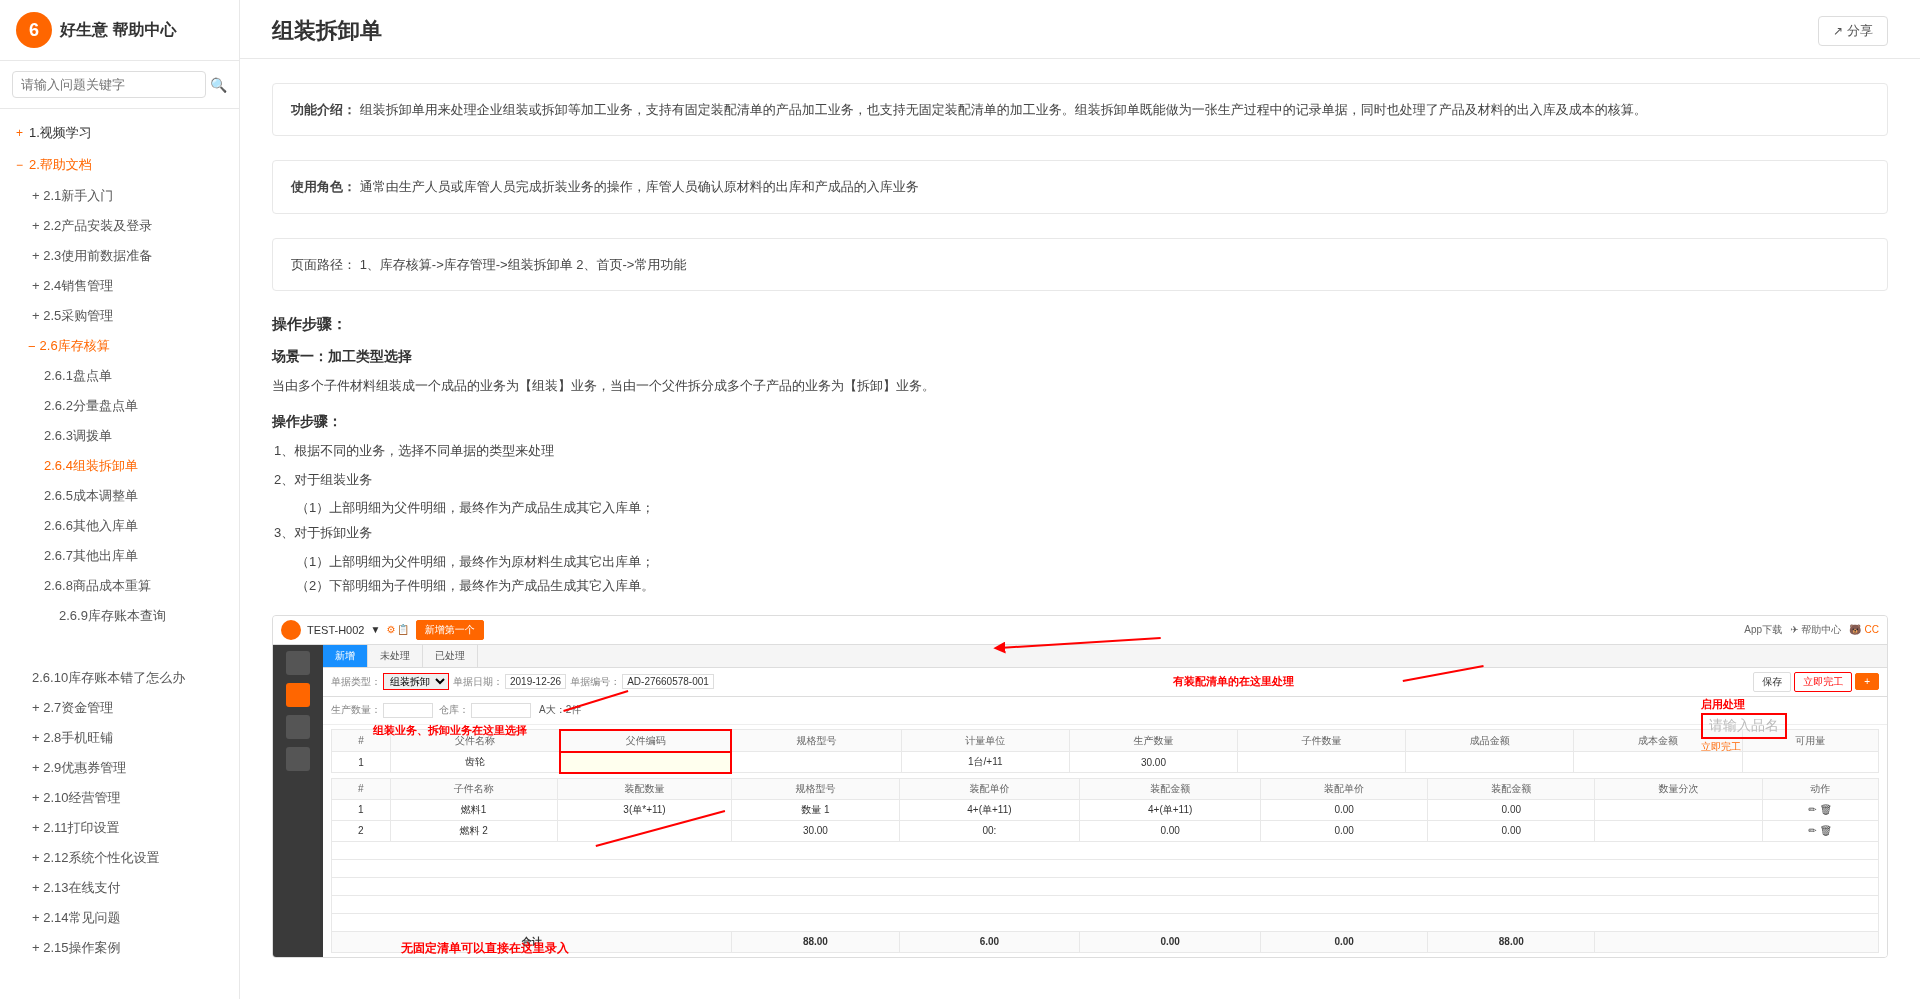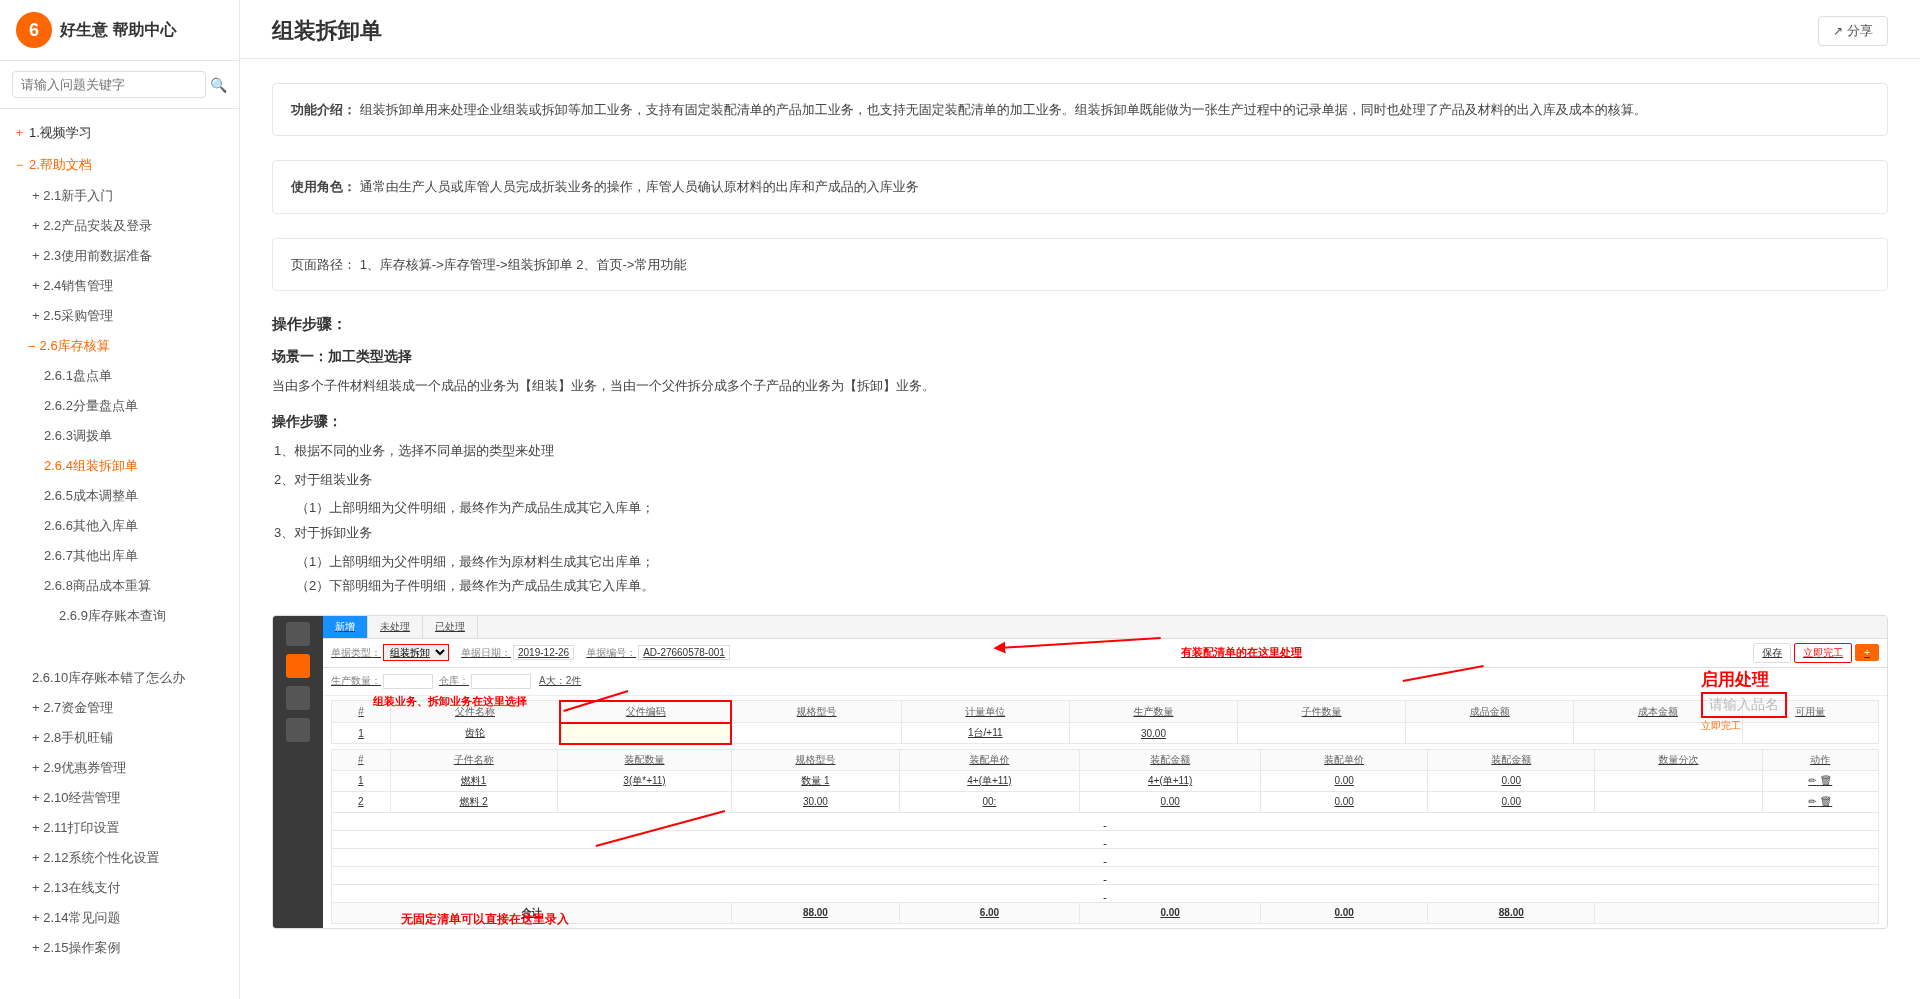--- a/index.html
+++ b/index.html
@@ -212,21 +212,20 @@
       background: #f5f5f5;
     }
     .mock-sidebar {
       width: 50px;
       background: #3a3a3a;
       min-height: 200px;
     }
     .mock-content {
       flex: 1;
       background: #fff;
-      text-decoration: underline;
     }
     .mock-toolbar {
       background: #fff;
       border-bottom: 1px solid #ddd;
       padding: 4px 8px;
       display: flex;
       align-items: center;
       gap: 6px;
     }
     .mock-btn {
@@ -431,39 +430,56 @@
     <div class="step-item">1、根据不同的业务，选择不同单据的类型来处理</div>
     <div class="step-item">2、对于组装业务</div>
     <div class="step-sub">（1）上部明细为父件明细，最终作为产成品生成其它入库单；</div>
     <div class="step-item">3、对于拆卸业务</div>
     <div class="step-sub">（1）上部明细为父件明细，最终作为原材料生成其它出库单；</div>
     <div class="step-sub">（2）下部明细为子件明细，最终作为产成品生成其它入库单。</div>
 
     <div class="screenshot-container">
       <div class="mock-screenshot" style="position:relative; min-height: 280px;">
 
+        <div class="mock-top-bar" style="justify-content: space-between;">
+          <div style="display:flex;align-items:center;gap:6px;">
+            <div class="mock-logo"></div>
+            <span style="font-size:11px; color:#333;">TEST-H002</span>
+            <span style="font-size:10px;">▼</span>
+            <div style="display:flex;gap:2px;">
+              <span style="color:#f60; font-size:10px;">⚙</span>
+              <span style="color:#f60; font-size:10px;">📋</span>
+            </div>
+            <div class="mock-btn orange">新增第一个</div>
+          </div>
+          <div style="display:flex;align-items:center;gap:8px;">
+            <span style="font-size:10px; color:#666;">App下载</span>
+            <span style="font-size:10px; color:#666;">✈ 帮助中心</span>
+            <span style="font-size:10px; color:#f60;">🐻 CC</span>
+          </div>
+        </div>
 
         <div class="mock-body">
 
           <div class="mock-sidebar" style="display:flex;flex-direction:column;align-items:center;padding:4px 0;gap:8px;">
             <div style="width:24px;height:24px;background:#555;border-radius:3px;margin-top:2px;"></div>
             <div style="width:24px;height:24px;background:#f60;border-radius:3px;"></div>
             <div style="width:24px;height:24px;background:#555;border-radius:3px;"></div>
             <div style="width:24px;height:24px;background:#555;border-radius:3px;"></div>
           </div>
 
           <div class="mock-content">
 
             <div class="mock-tab-bar">
               <div class="mock-tab active">新增</div>
               <div class="mock-tab">未处理</div>
               <div class="mock-tab">已处理</div>
             </div>
 
-            <div class="mock-toolbar" style="flex-wrap:wrap;gap:12px;">
+            <div class="mock-toolbar" style="flex-wrap:wrap;gap:4px;">
               <div class="mock-field">
                 <label>单据类型：</label>
                 <select style="font-size:10px;border:1px solid #ff0000;padding:1px 2px;">
                   <option>组装拆卸</option>
                 </select>
               </div>
               <div class="mock-field">
                 <label>单据日期：</label>
                 <span style="font-size:10px; border:1px solid #ddd; padding:1px 4px;">2019-12-26</span>
               </div>
@@ -489,21 +505,21 @@
                 <input type="text" style="width: 60px; font-size: 10px;">
               </div>
               <div class="mock-field">
                 <label></label>
                 <span style="font-size:10px;color:#555;">A大：2件</span>
               </div>
 
               <div style="position:absolute;left:50px;top:26px;color:red;font-size:11px;font-weight:bold;white-space:nowrap;">组装业务、拆卸业务在这里选择</div>
 
               <div style="position:absolute;right:100px;top:0px;">
-                <div style="color:red;font-size:17px;font-weight:bold;">启用处理</div>
+                <div style="color:red;font-size:11px;font-weight:bold;">启用处理</div>
                 <div style="border:2px solid red;padding:2px 6px;font-size:14px;display:inline-block;margin-top:1px;">
                   <span style="color:#bbb;">请输入品名</span>
                 </div>
                 <div style="color:#f60;font-size:10px;margin-top:1px;">立即完工</div>
               </div>
             </div>
 
             <div style="padding: 4px 8px;">
               <table class="mock-table" style="border:1px solid #f60;">
                 <thead>

